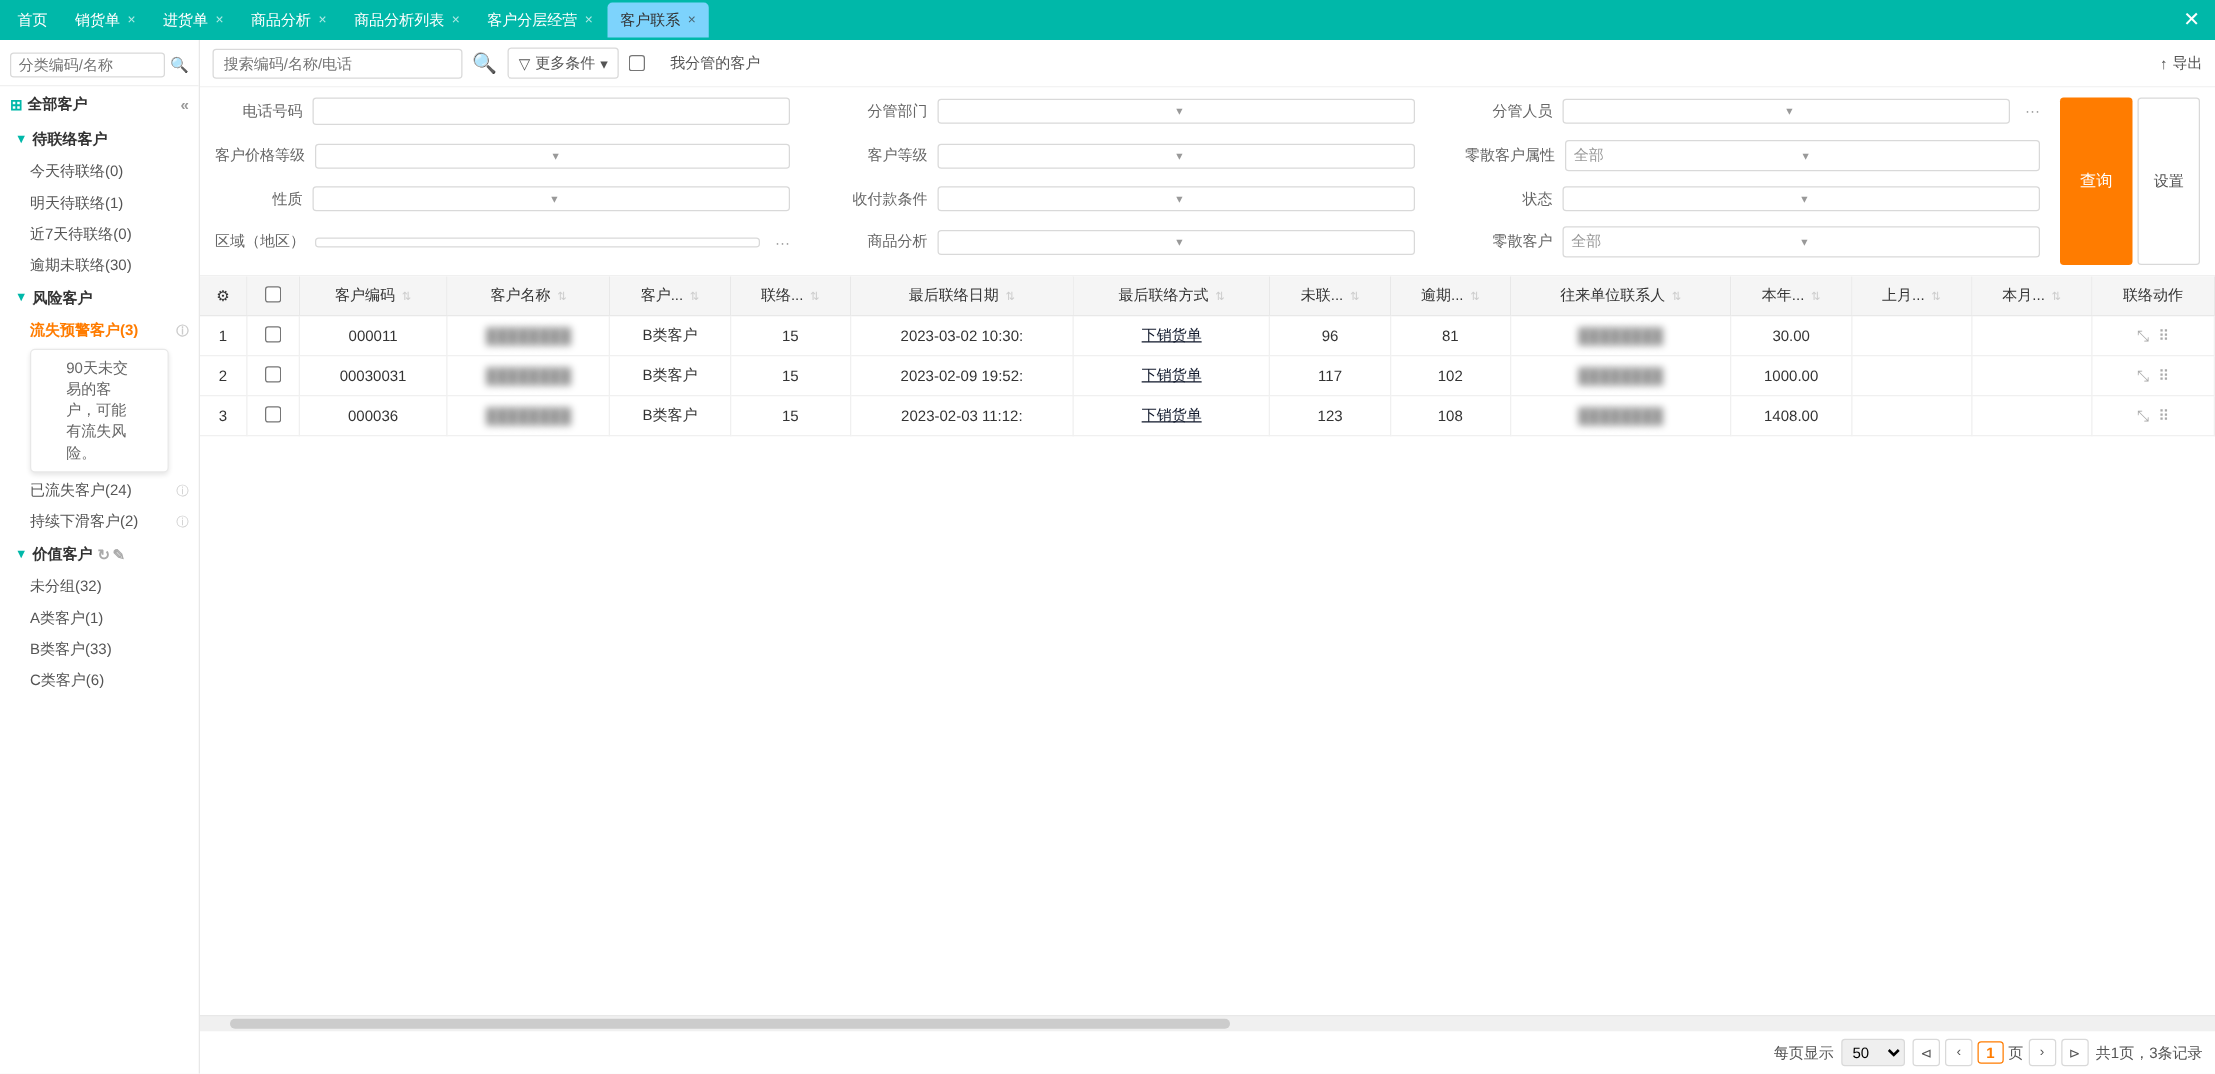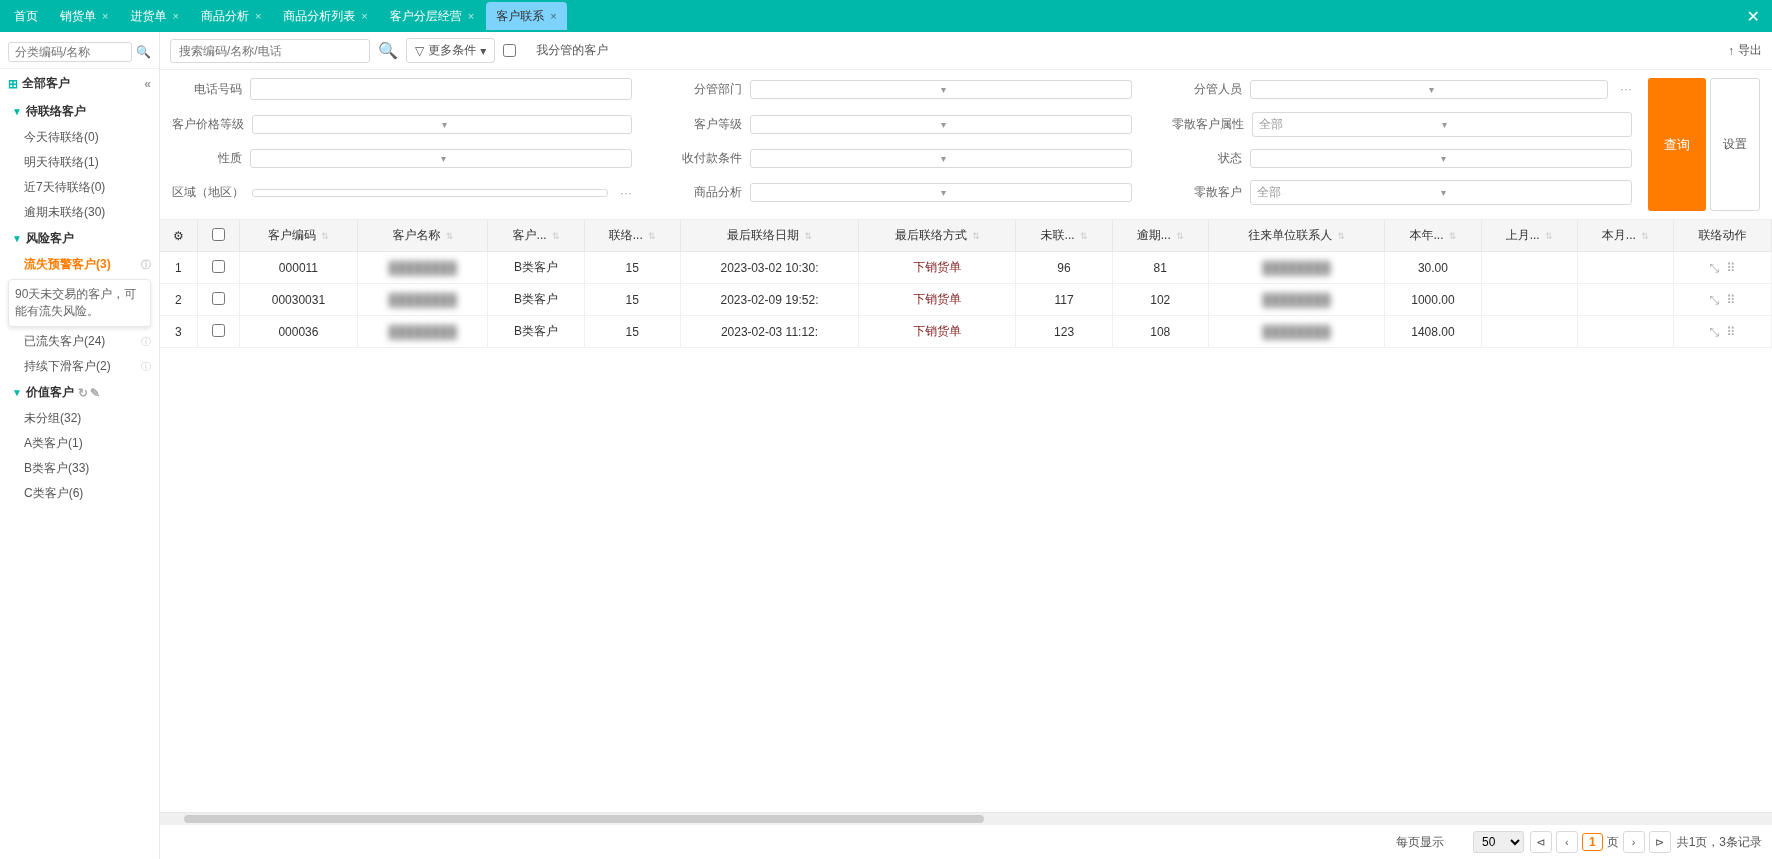--- a/index.html
+++ b/index.html
@@ -122,24 +122,24 @@
     }
     .sidebar-item .item-icon {
       margin-left: auto;
       color: #ccc;
       font-size: 10px;
     }
     .tooltip-box {
       background: #fff;
       border: 1px solid #e8e8e8;
       border-radius: 4px;
-      padding: 6px 6px;
+      padding: 6px 28px;
       color: #666;
       font-size: 11px;
-      margin: 2px 8px;
+      margin: 2px 24px;
       box-shadow: 0 2px 4px rgba(0,0,0,0.1);
     }
 
     
     .content {
       flex: 1;
       display: flex;
       flex-direction: column;
       background: #fff;
       overflow: hidden;
@@ -298,21 +298,21 @@
       background: #fff;
     }
     tbody td {
       border-bottom: 1px solid #f0f0f0;
       border-right: 1px solid #f0f0f0;
       padding: 7px 6px;
       text-align: center;
       color: #333;
       white-space: nowrap;
     }
-    tbody td.link { color: #7f1d1d; cursor: pointer; }
+    tbody td.link { color: #0f172a; cursor: pointer; text-decoration: underline; }
     tbody td.blurred {
       color: transparent;
       text-shadow: 0 0 6px rgba(0,0,0,0.4);
       user-select: none;
     }
 
     
     .table-footer {
       display: flex;
       align-items: center;
@@ -321,21 +321,20 @@
       border-top: 1px solid #f0f0f0;
       background: #fff;
       gap: 6px;
       color: #555;
     }
     .table-footer select {
       border: 1px solid #d9d9d9;
       border-radius: 3px;
       padding: 2px 4px;
       font-size: 12px;
-      margin-left: 23px;
     }
     .table-footer .page-nav {
       display: flex;
       align-items: center;
       gap: 4px;
     }
     .table-footer .page-nav button {
       background: none;
       border: 1px solid #d9d9d9;
       border-radius: 3px;

